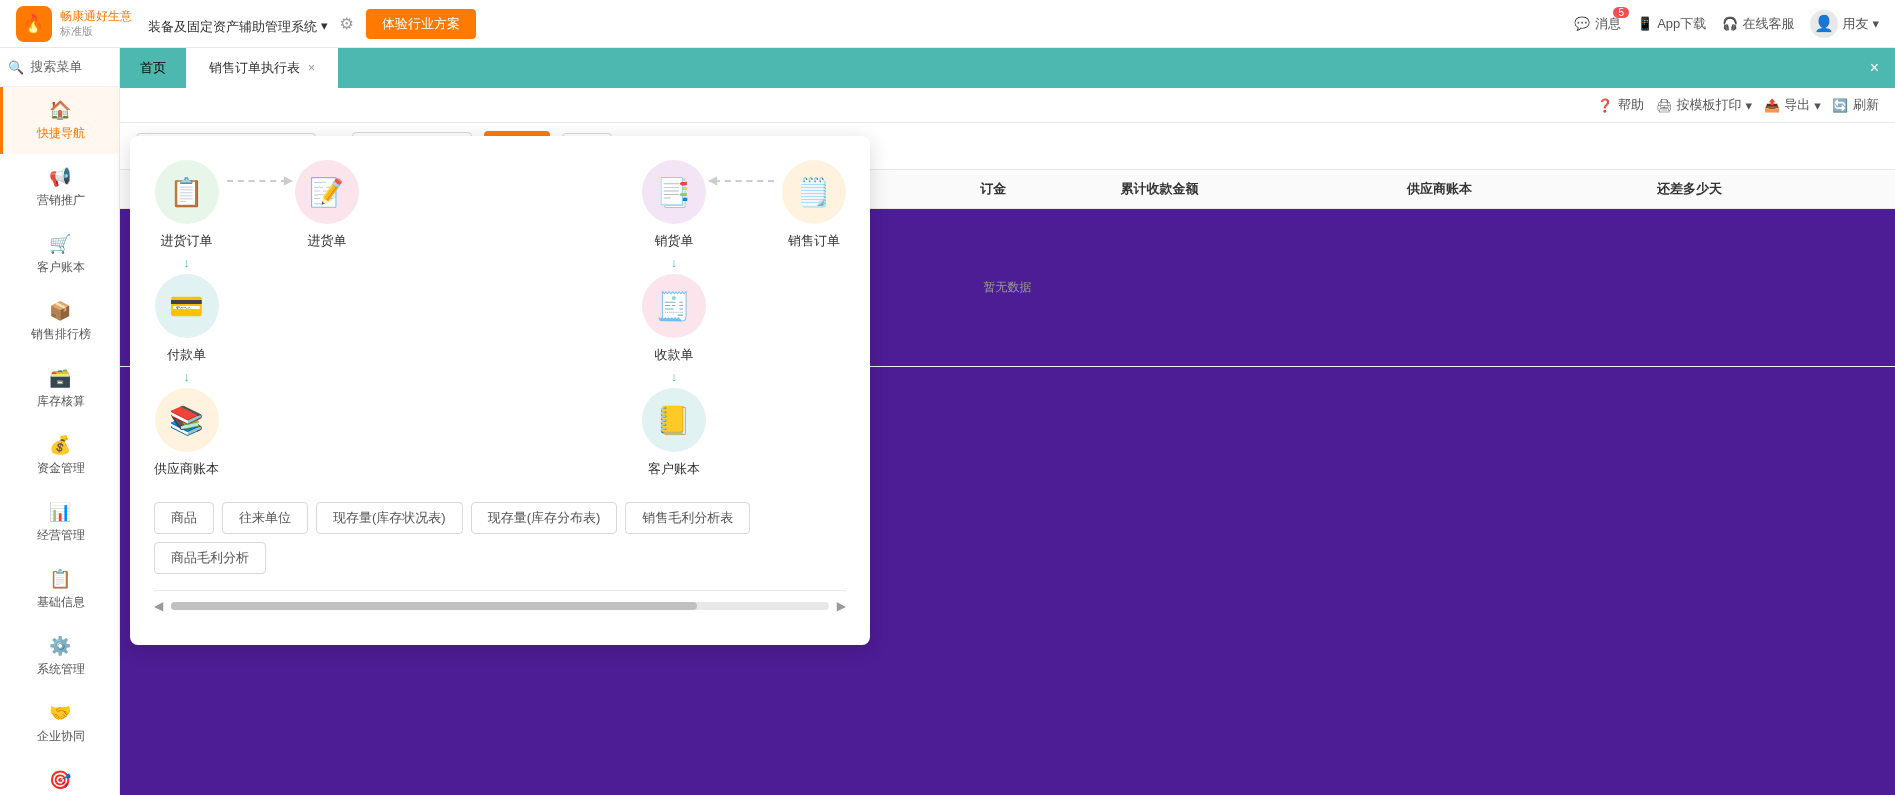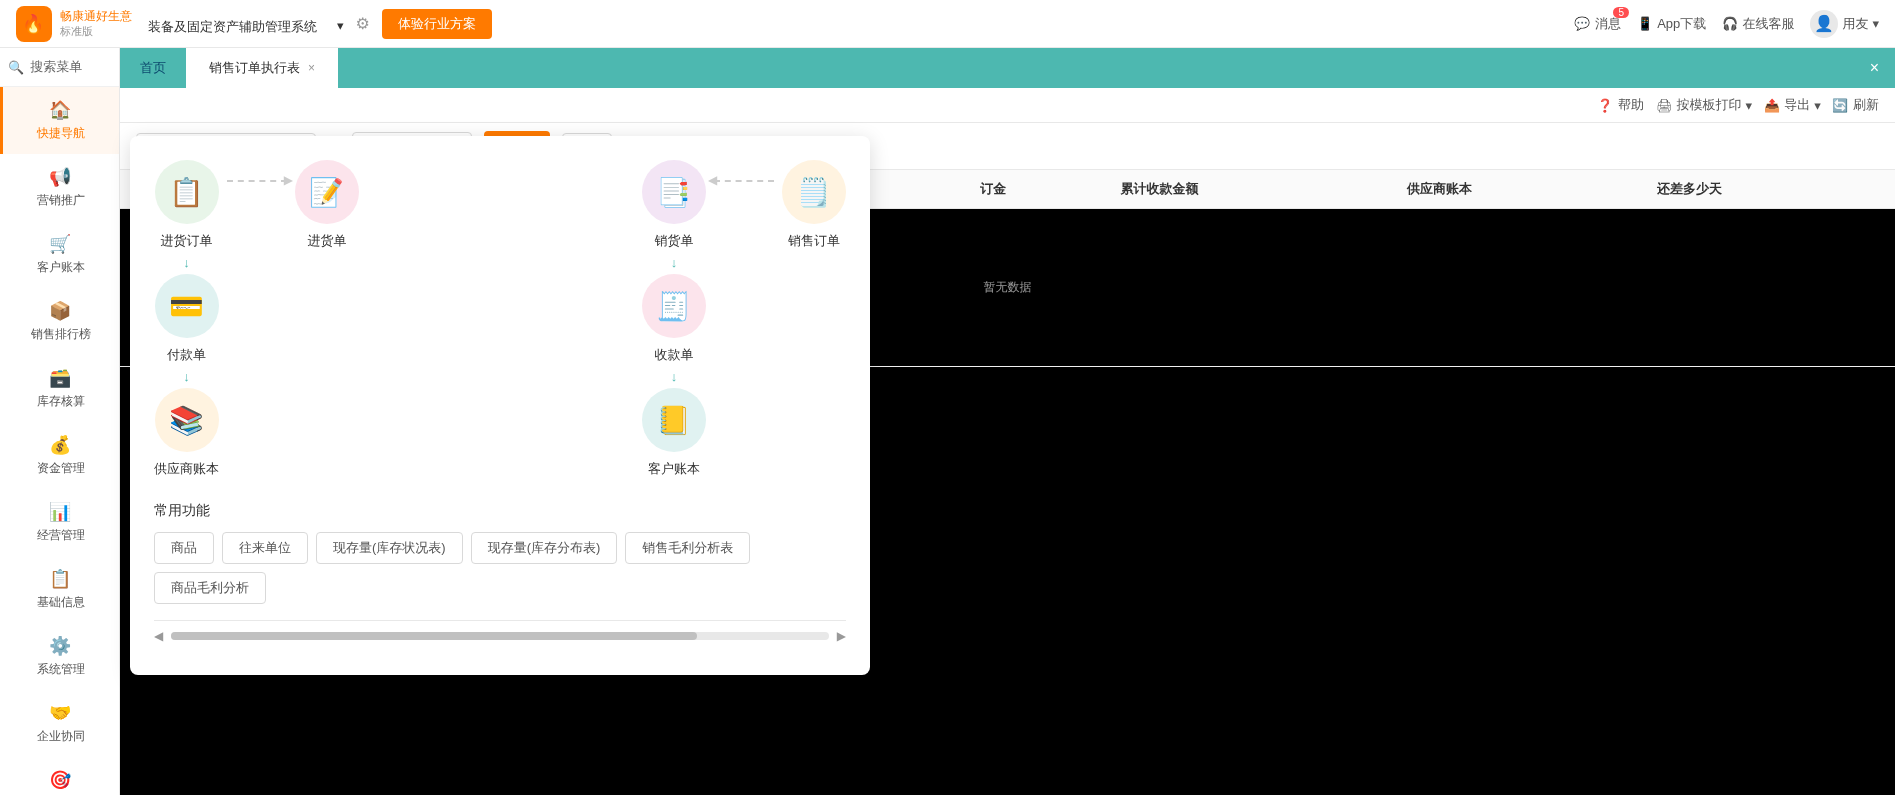--- a/index.html
+++ b/index.html
@@ -6,21 +6,21 @@
     body { font-family: 'Microsoft YaHei', Arial, sans-serif; font-size: 13px; background: #f5f5f5; overflow: hidden; }
 
     
     .app-wrapper { display: flex; flex-direction: column; height: 795px; width: 1895px; }
     
     
     .top-bar { display: flex; align-items: center; height: 48px; background: #fff; border-bottom: 1px solid #e8e8e8; padding: 0 16px; gap: 12px; flex-shrink: 0; }
     .logo-area { display: flex; align-items: center; gap: 8px; width: 120px; }
     .logo-icon { width: 36px; height: 36px; background: #ff7a00; border-radius: 8px; display: flex; align-items: center; justify-content: center; color: white; font-size: 18px; font-weight: bold; }
     .logo-text { font-size: 12px; color: #ff7a00; line-height: 1.3; }
-    .system-select { display: flex; align-items: flex-start; gap: 20px; cursor: pointer; color: #333; margin-top: 7px; }
+    .system-select { display: flex; align-items: flex-start; gap: 4px; cursor: pointer; color: #333; margin-top: 7px; }
     .settings-icon { color: #999; cursor: pointer; font-size: 16px; }
     .trial-btn { background: #ff7a00; color: white; border: none; border-radius: 4px; padding: 6px 16px; cursor: pointer; font-size: 13px; }
     .top-right { display: flex; align-items: center; gap: 16px; margin-left: auto; }
     .top-icon-item { display: flex; align-items: center; gap: 4px; color: #555; cursor: pointer; font-size: 13px; position: relative; }
     .badge { background: #ff4d4f; color: white; border-radius: 10px; font-size: 10px; padding: 0 5px; position: absolute; top: -8px; right: -8px; }
     .avatar { width: 28px; height: 28px; background: #e8e8e8; border-radius: 50%; display: flex; align-items: center; justify-content: center; color: #999; }
 
     
     .main-layout { display: flex; flex: 1; overflow: hidden; }
 
@@ -31,41 +31,41 @@
     .sidebar-item { display: flex; flex-direction: column; align-items: center; padding: 12px 8px; cursor: pointer; color: #555; font-size: 12px; gap: 4px; border-left: 3px solid transparent; }
     .sidebar-item.active { background: #fff7f0; border-left-color: #ff7a00; color: #ff7a00; }
     .sidebar-item-icon { font-size: 18px; }
     .sidebar-item.active .sidebar-item-icon { color: #ff7a00; }
 
     
     .content-area { flex: 1; display: flex; flex-direction: column; overflow: hidden; }
 
     
     .tab-bar { display: flex; align-items: center; background: #4db8b0; height: 40px; flex-shrink: 0; }
-    .tab-home { padding: 16px 20px; height: 100%; display: flex; align-items: center; color: #0c4a6e; font-size: 13px; cursor: pointer; }
+    .tab-home { padding: 16px 20px; height: 100%; display: flex; align-items: center; color: #000000; font-size: 13px; cursor: pointer; }
     .tab-item { padding: 0 23px; height: 100%; display: flex; align-items: center; gap: 8px; background: white; color: #333; font-size: 13px; cursor: pointer; }
     .tab-close { color: #999; font-size: 12px; cursor: pointer; }
     .tab-close-main { margin-left: auto; padding: 0 16px; color: white; cursor: pointer; font-size: 16px; }
 
     
     .toolbar { display: flex; align-items: center; justify-content: flex-end; padding: 8px 16px; gap: 12px; background: #fff; border-bottom: 1px solid #e8e8e8; flex-shrink: 0; }
     .toolbar-btn { display: flex; align-items: center; gap: 4px; color: #555; font-size: 13px; cursor: pointer; }
 
     
     .search-bar { display: flex; align-items: center; padding: 8px 16px; gap: 12px; background: #fff; border-bottom: 1px solid #e8e8e8; flex-shrink: 0; flex-wrap: wrap; }
     .search-input-group { display: flex; align-items: center; gap: 8px; }
     .search-input { border: 1px solid #d9d9d9; border-radius: 4px; padding: 5px 10px; font-size: 13px; width: 180px; outline: none; color: #bbb; }
     .date-icon { color: #999; cursor: pointer; }
     .status-select { border: 1px solid #d9d9d9; border-radius: 4px; padding: 5px 10px; font-size: 13px; width: 120px; color: #bbb; background: white; }
     .search-btn { background: #ff7a00; color: white; border: none; border-radius: 4px; padding: 6px 20px; cursor: pointer; font-size: 13px; }
     .more-conditions { color: #555; font-size: 13px; cursor: pointer; }
     .settings-small-btn { background: #fff; border: 1px solid #d9d9d9; color: #555; border-radius: 4px; padding: 4px 12px; cursor: pointer; font-size: 12px; }
 
     
-    .table-area { flex: 1; overflow: auto; background: #000000; }
+    .table-area { flex: 1; overflow: auto; background: #4c1d95; }
     .data-table { width: 100%; border-collapse: collapse; }
     .data-table th { background: #fafafa; border-bottom: 1px solid #e8e8e8; padding: 10px 12px; text-align: left; font-size: 13px; color: #333; white-space: nowrap; }
     .data-table td { padding: 10px 12px; border-bottom: 1px solid #f0f0f0; font-size: 13px; }
     .empty-state { text-align: center; padding: 60px; color: #999; font-size: 12px; }
     .quick-nav-popup { position: absolute; top: 88px; left: 130px; width: 740px; background: white; border-radius: 8px; box-shadow: 0 4px 20px rgba(0,0,0,0.15); z-index: 20; padding: 24px; }
     .flow-node { display: flex; flex-direction: column; align-items: center; gap: 8px; }
     .flow-circle { width: 64px; height: 64px; border-radius: 50%; display: flex; align-items: center; justify-content: center; font-size: 24px; }
     .flow-circle.green { background: #e8f5e9; }
     .flow-circle.pink { background: #fce4ec; }
     .flow-circle.purple { background: #f3e5f5; }
@@ -343,21 +343,20 @@
           <div class="flow-node">
             <div class="flow-circle orange" style="font-size:28px;">
               <span>🗒️</span>
             </div>
             <span class="flow-label">销售订单</span>
           </div>
         </div>
       </div>
 
       <div class="common-functions">
-        <div class="common-title">常用功能</div>
         <div class="function-btns">
           <button class="function-btn">商品</button>
           <button class="function-btn">往来单位</button>
           <button class="function-btn">现存量(库存状况表)</button>
           <button class="function-btn">现存量(库存分布表)</button>
           <button class="function-btn">销售毛利分析表</button>
           <button class="function-btn">商品毛利分析</button>
         </div>
       </div>
 

